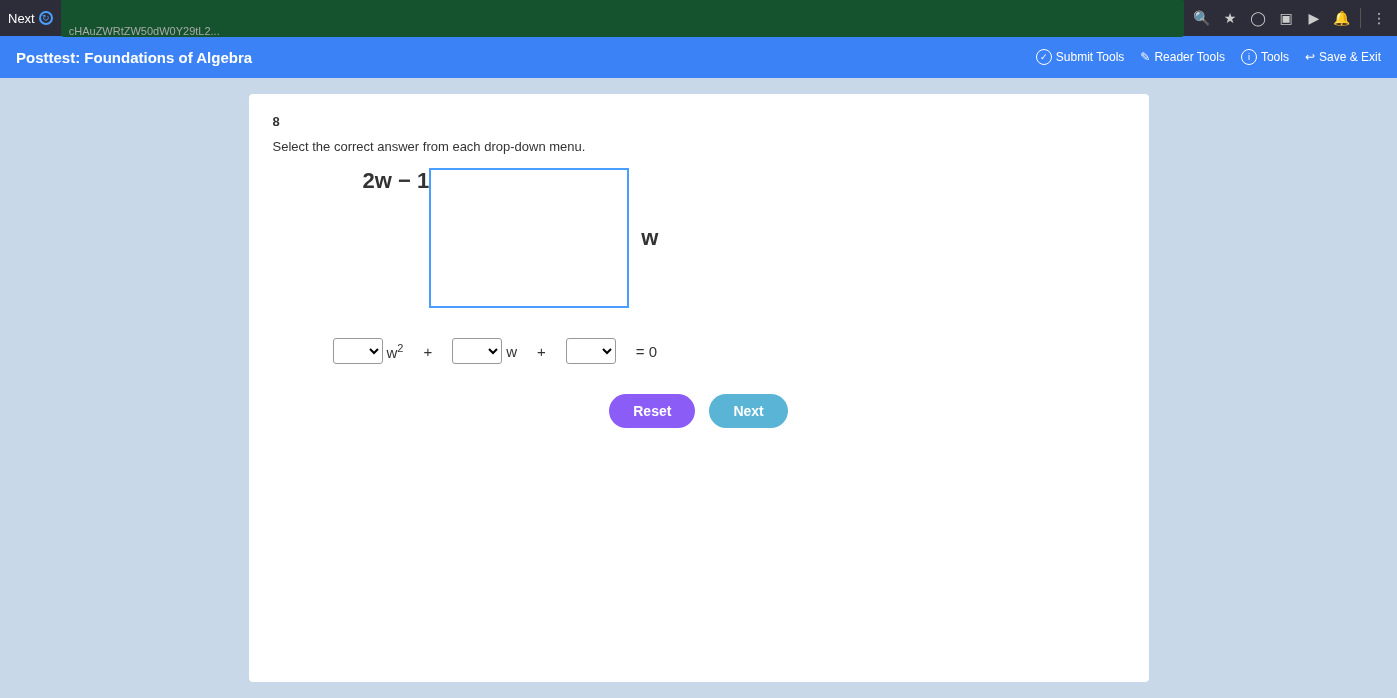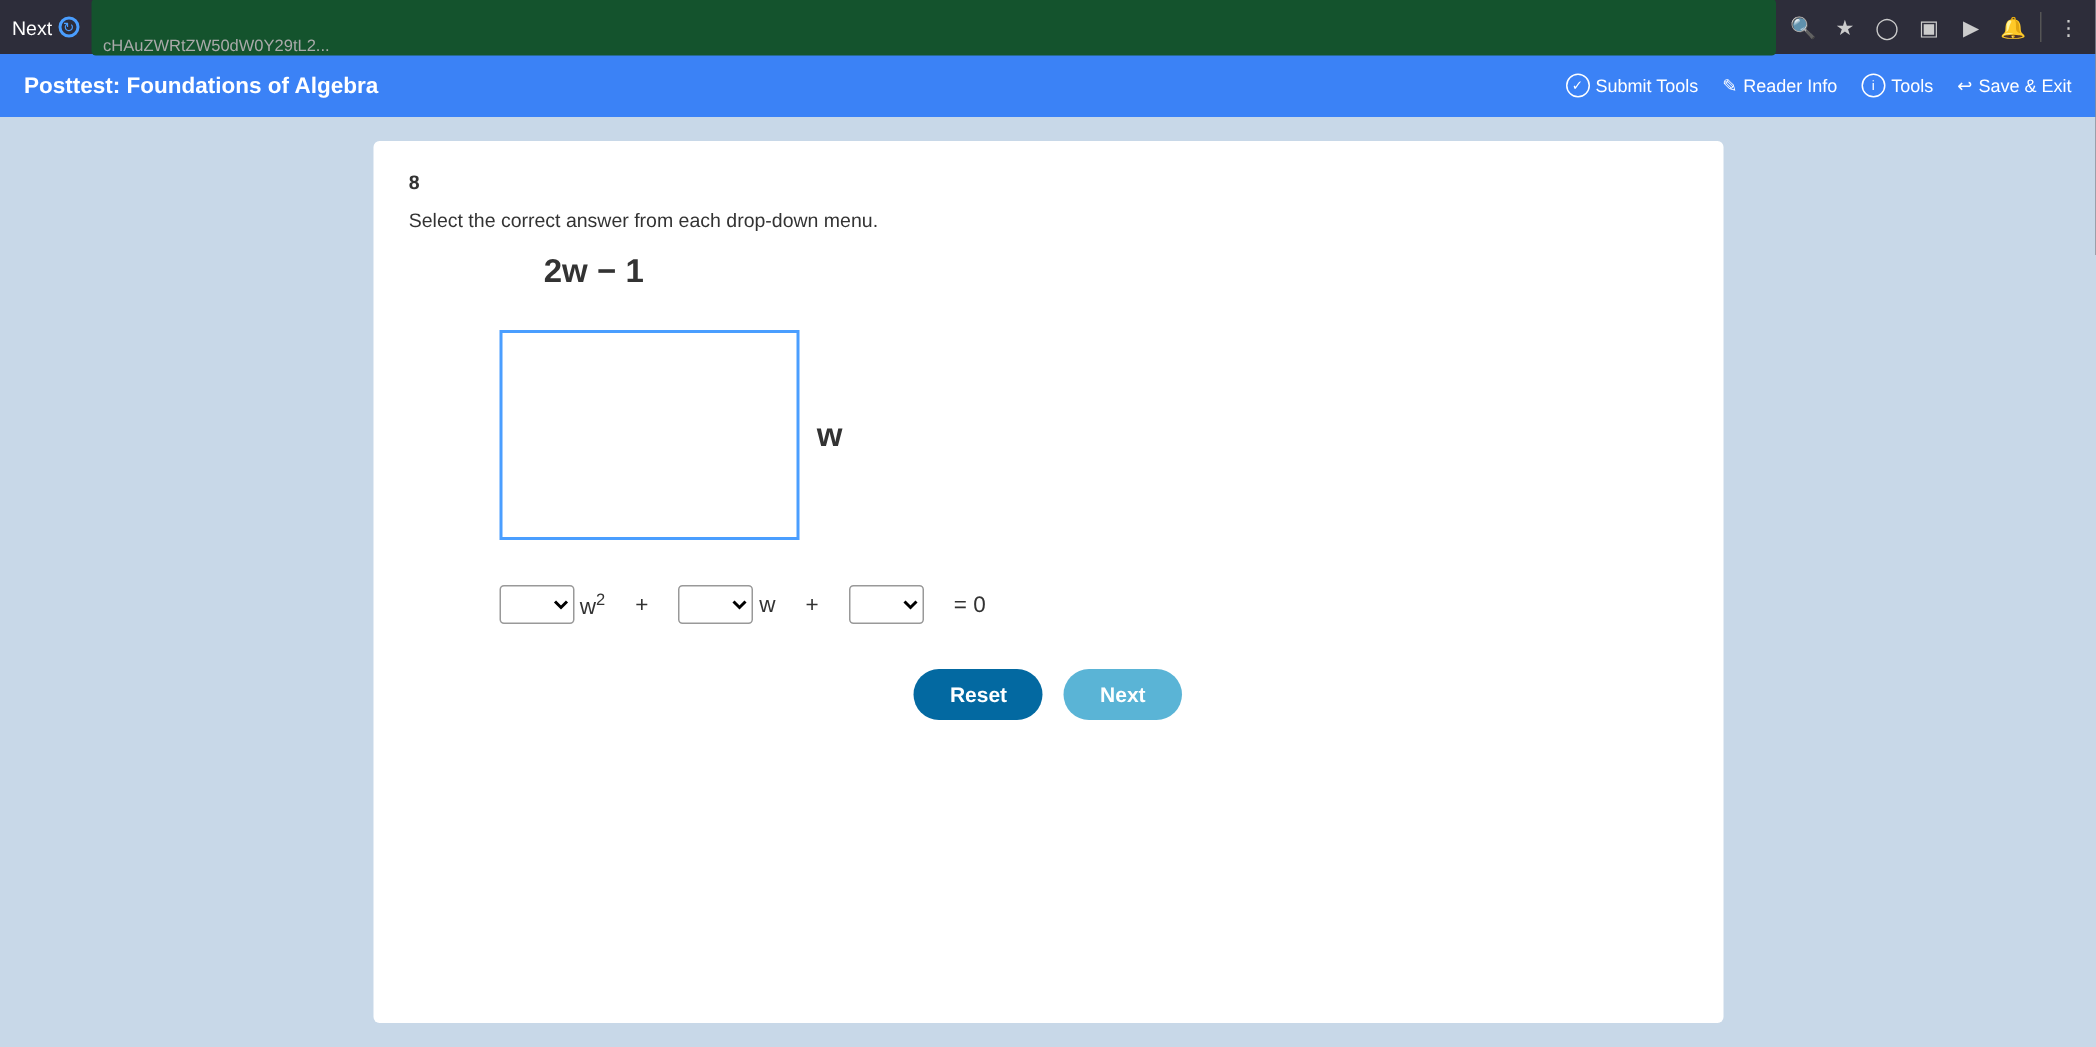--- a/index.html
+++ b/index.html
@@ -156,26 +156,25 @@
       font-size: 13px;
       color: #333;
       margin-bottom: 20px;
       line-height: 1.6;
       max-width: 750px;
     }
 
     
     .diagram-area {
       display: flex;
-      flex-direction: column;
+      flex-direction: row;
       align-items: flex-start;
       margin-left: 60px;
       margin-bottom: 30px;
       position: relative;
-      gap: 20px;
     }
 
     .label-top {
       font-size: 22px;
       font-weight: bold;
       color: #333;
       margin-bottom: 6px;
       margin-left: 30px;
     }
 
@@ -237,21 +236,21 @@
 
     
     .buttons-row {
       display: flex;
       justify-content: center;
       gap: 14px;
       margin-top: 10px;
     }
 
     .btn-reset {
-      background: #0369a1;
+      background: #8b5cf6;
       color: #fff;
       border: none;
       border-radius: 20px;
       padding: 9px 24px;
       font-size: 14px;
       font-weight: 600;
       cursor: pointer;
     }
 
     .btn-next {
@@ -290,21 +289,21 @@
 
 <div class="app-header">
   <div class="app-title">Posttest: Foundations of Algebra</div>
   <div class="header-actions">
     <div class="header-action-item">
       <div class="icon-circle">✓</div>
       <span>Submit Tools</span>
     </div>
     <div class="header-action-item">
       <span>✎</span>
-      <span>Reader Info</span>
+      <span>Reader Tools</span>
     </div>
     <div class="header-action-item">
       <div class="icon-circle">i</div>
       <span>Tools</span>
     </div>
     <div class="save-exit">
       <span>↩</span>
       <span>Save &amp; Exit</span>
     </div>
   </div>

